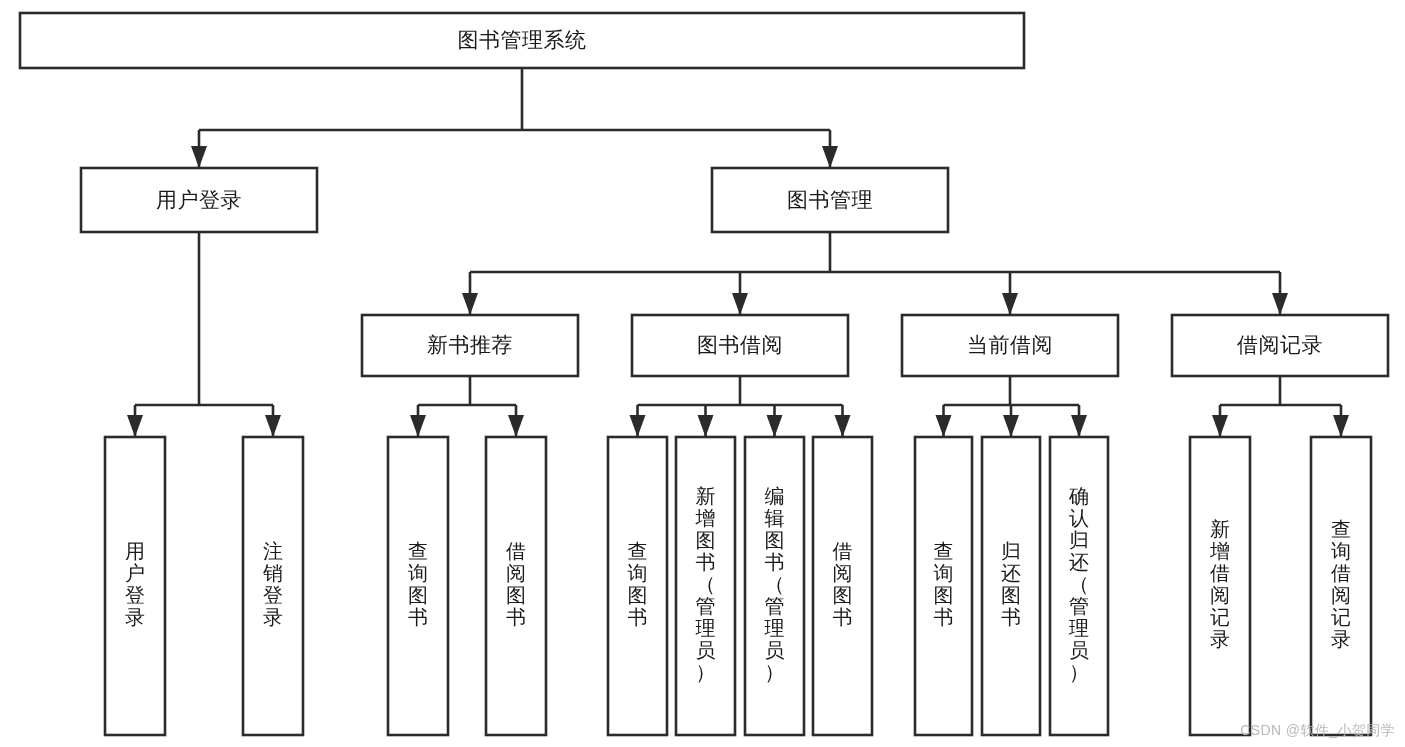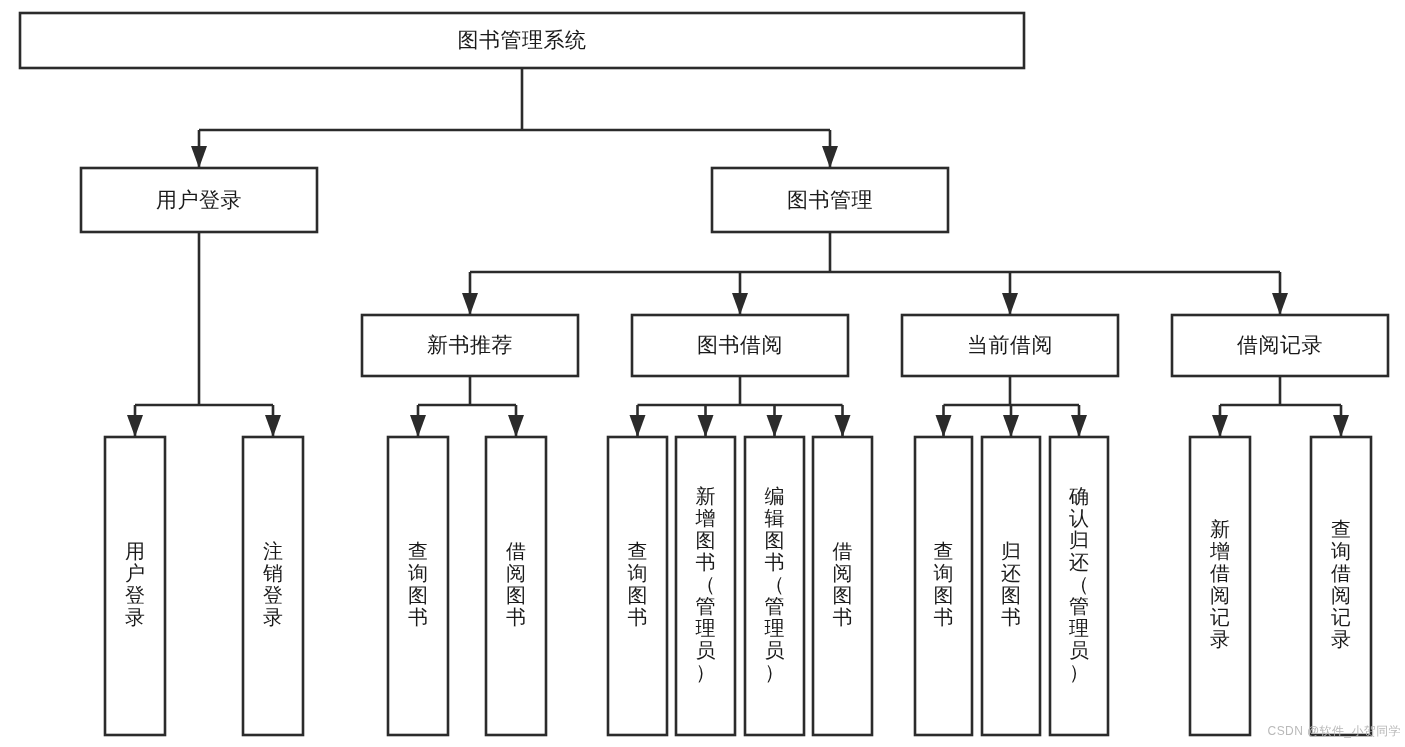--- a/index.html
+++ b/index.html
@@ -53,24 +53,24 @@
   .node-label-v {
     font-family: "Liberation Sans", "DejaVu Sans", sans-serif;
     font-size: 20px;
     fill: #1a1a1a;
     text-anchor: middle;
     dominant-baseline: middle;
     letter-spacing: 0px;
   }
   .watermark-text {
     position: absolute;
-    right: 4px;
+    right: 10px;
     bottom: 6px;
     font-family: "Liberation Sans", "DejaVu Sans", sans-serif;
-    font-size: 12px;
+    font-size: 14px;
     color: #b9b9b9;
     white-space: nowrap;
     pointer-events: none;
     letter-spacing: 0.4px;
     margin-left: 23px;
   }
 </style>
 </head>
 <body>
 

